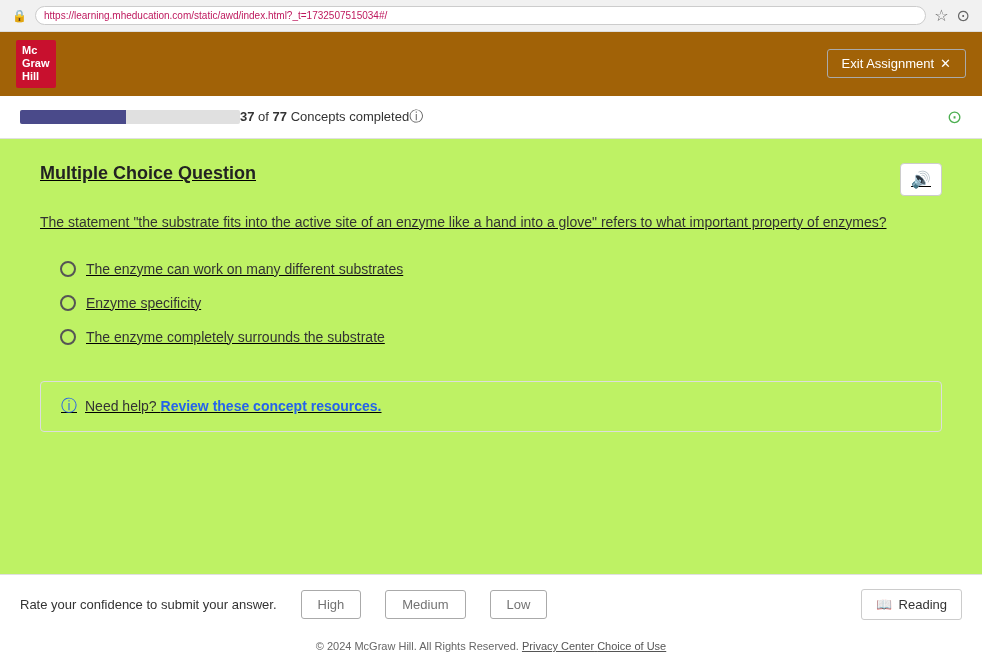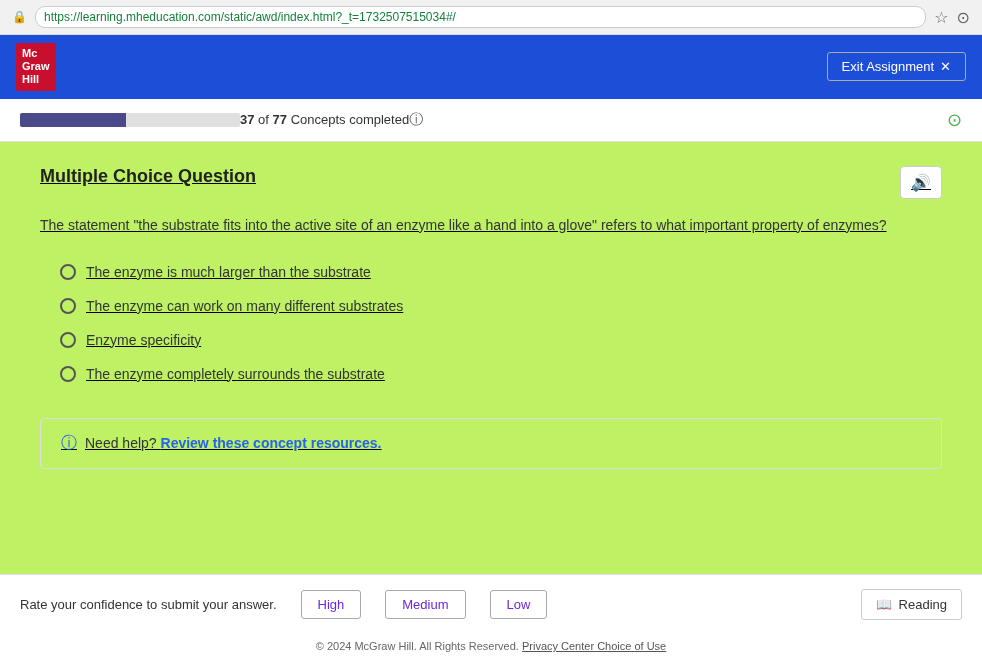--- a/index.html
+++ b/index.html
@@ -25,31 +25,31 @@
     }
     .browser-bar .lock-icon {
       color: #555;
     }
     .browser-bar .url {
       flex: 1;
       background: #fff;
       border: 1px solid #ccc;
       border-radius: 10px;
       padding: 3px 8px;
-      font-size: 12px;
-      color: #15803d;
+      font-size: 10px;
+      color: #be185d;
     }
     .browser-bar .star-icon, .browser-bar .profile-icon {
       color: #666;
       font-size: 16px;
     }
 
     
     .app-header {
-      background: #1d4ed8;
+      background: #a16207;
       display: flex;
       align-items: center;
       justify-content: space-between;
       padding: 8px 16px;
       min-height: 48px;
     }
     .logo-box {
       background: #c8102e;
       color: #fff;
       font-weight: bold;
@@ -210,21 +210,21 @@
       font-size: 13px;
       color: #333;
     }
     .confidence-btn {
       border: 1px solid #aaa;
       background: #fff;
       padding: 6px 16px;
       font-size: 13px;
       cursor: pointer;
       border-radius: 3px;
-      color: #6d28d9;
+      color: #737373;
     }
 
     .reading-btn {
       display: flex;
       align-items: center;
       gap: 6px;
       border: 1px solid #ccc;
       background: #fff;
       padding: 7px 14px;
       font-size: 13px;
@@ -286,24 +286,20 @@
   <div class="question-header">
     <h2 class="question-title">Multiple Choice Question</h2>
     <button class="audio-btn">
       <span>🔊</span>
     </button>
   </div>
 
   <p class="question-text">The statement "the substrate fits into the active site of an enzyme like a hand into a glove" refers to what important property of enzymes?</p>
 
   <div class="answer-options">
-    <div class="answer-option">
-      <span class="radio-circle"></span>
-      <span class="option-text">The enzyme is much larger than the substrate</span>
-    </div>
     <div class="answer-option">
       <span class="radio-circle"></span>
       <span class="option-text">The enzyme can work on many different substrates</span>
     </div>
     <div class="answer-option">
       <span class="radio-circle"></span>
       <span class="option-text">Enzyme specificity</span>
     </div>
     <div class="answer-option">
       <span class="radio-circle"></span>

